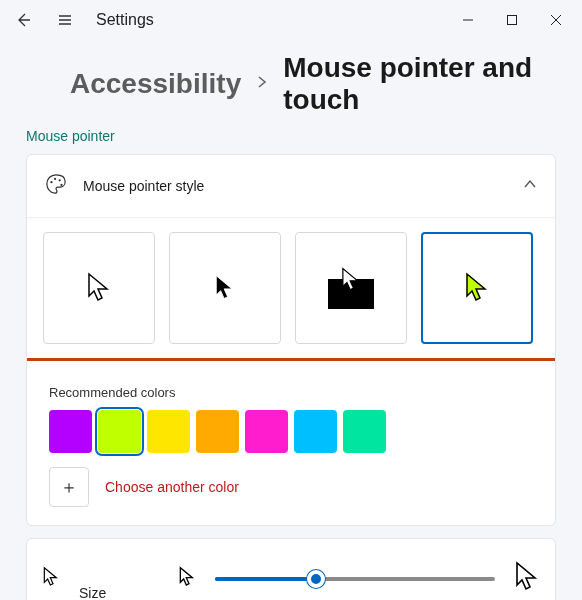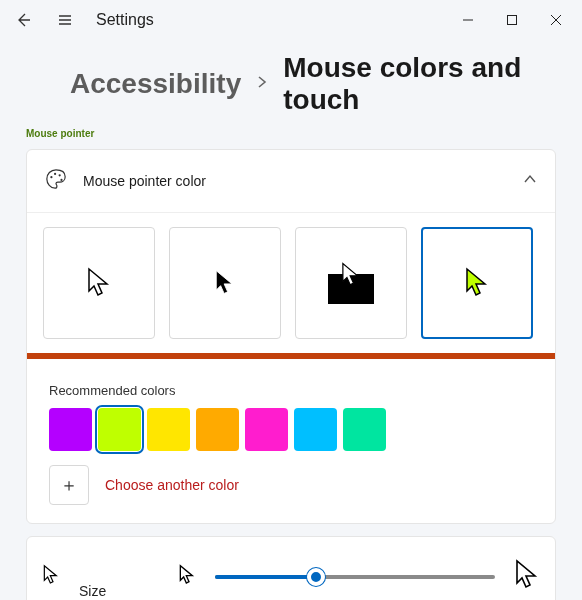--- a/index.html
+++ b/index.html
@@ -12,36 +12,36 @@
 .tb-title { font-size: 16px; margin-left: 8px; color: #222; }
 .tb-spacer { flex: 1; }
 .win-btn { width: 44px; height: 32px; display: flex; align-items: center; justify-content: center; color: #222; }
 
 
 .crumb { display: flex; align-items: center; gap: 14px; padding: 12px 26px 8px 26px; }
 .crumb-top { font-size: 28px; font-weight: 600; color: #5c5c5c; margin-left: 44px; }
 .crumb-cur { font-size: 28px; font-weight: 600; color: #1a1a1a; }
 .crumb-chevron { color: #666; }
 
-.subhead { font-size: 10px; font-weight: 700; padding: 4px 26px 10px 26px; color: #4d7c0f; }
+.subhead { font-size: 14px; font-weight: 400; padding: 4px 26px 10px 26px; color: #0f766e; }
 
 
 .card { background: #fff; border: 1px solid #e5e5e5; border-radius: 6px; margin: 0 26px; }
 
 .section-header { display: flex; align-items: center; padding: 18px 18px; gap: 16px; }
 .section-icon { width: 22px; color: #333; }
 .section-title { font-size: 14px; color: #1a1a1a; flex: 1; }
 .chevron-up { color: #555; }
 
 .options-row { display: flex; gap: 14px; padding: 14px 16px; border-top: 1px solid #eee; }
 .ptr-option { width: 112px; height: 112px; border: 1px solid #d8d8d8; border-radius: 4px; display: flex; align-items: center; justify-content: center; background: #fff; position: relative; }
 .ptr-option.selected { border: 2px solid #0067c0; }
 .inv-block { width: 46px; height: 30px; background: #000; display: flex; align-items: flex-start; justify-content: center; }
 
-.colors-area { padding: 24px 22px 18px 22px; border-top: 6px solid #c2410c; }
+.colors-area { padding: 24px 22px 18px 22px; border-top: 3px solid #c2410c; }
 .colors-label { font-size: 13px; color: #333; margin-bottom: 10px; }
 .swatch-row { display: flex; gap: 6px; margin-bottom: 14px; }
 .swatch { width: 43px; height: 43px; border-radius: 4px; border: 1px solid transparent; }
 .swatch.selected { outline: 2px solid #0067c0; outline-offset: 1px; }
 .choose-row { display: flex; align-items: center; gap: 16px; }
 .choose-btn { width: 40px; height: 40px; border: 1px solid #d8d8d8; border-radius: 4px; display: flex; align-items: center; justify-content: center; background: #fff; font-size: 18px; color: #333; }
 .choose-label { font-size: 14px; color: #b91c1c; }
 
 
 .size-card { background: #fff; border: 1px solid #e5e5e5; border-radius: 6px; margin: 12px 26px 0 26px; padding: 18px 16px; display: flex; align-items: center; gap: 20px; }
@@ -89,37 +89,37 @@
         <path d="M0 0l10 10M10 0L0 10" stroke="#222" stroke-width="1"></path>
       </svg>
     </div>
 </div>
 
 <div class="crumb">
   <span class="crumb-top">Accessibility</span>
   <span class="crumb-chevron"><svg width="14" height="14" viewBox="0 0 14 14">
         <path d="M4 2l6 5-6 5" stroke="#666" stroke-width="1.6" fill="none"></path>
       </svg></span>
-  <span class="crumb-cur">Mouse colors and touch</span>
+  <span class="crumb-cur">Mouse pointer and touch</span>
 </div>
 
 <div class="subhead">Mouse pointer</div>
 
 <div class="card">
   <div class="section-header">
     <span class="section-icon">
       <svg width="22" height="22" viewBox="0 0 24 24">
           <path d="M12 2C6 2 2 6.5 2 12c0 5 4 10 9 10 2 0 2-1.5 2-2.5s-1-1.5-1-2.5 1-1.5 2-1.5h2c3 0 6-2 6-6 0-5-4-7.5-10-7.5z" stroke="#333" stroke-width="1.3" fill="none"></path>
           <circle cx="7" cy="10" r="1.2" fill="#333"></circle>
           <circle cx="11" cy="6.5" r="1.2" fill="#333"></circle>
           <circle cx="16" cy="8" r="1.2" fill="#333"></circle>
           <circle cx="18" cy="13" r="1.2" fill="#333"></circle>
         </svg>
     </span>
-    <span class="section-title">Mouse pointer color</span>
+    <span class="section-title">Mouse pointer style</span>
     <span class="chevron-up"><svg width="14" height="14" viewBox="0 0 14 14">
           <path d="M2 10l5-6 5 6" stroke="#555" stroke-width="1.4" fill="none"></path>
         </svg></span>
   </div>
 
   <div class="options-row">
     <div class="ptr-option">
       <svg class="cursor-svg" width="24" height="32" viewBox="0 0 24 32">
           <path d="M2 2v22l5-5 4 9 4-2-4-9h9z" fill="#fff" stroke="#000" stroke-width="1.5"></path>
         </svg>

